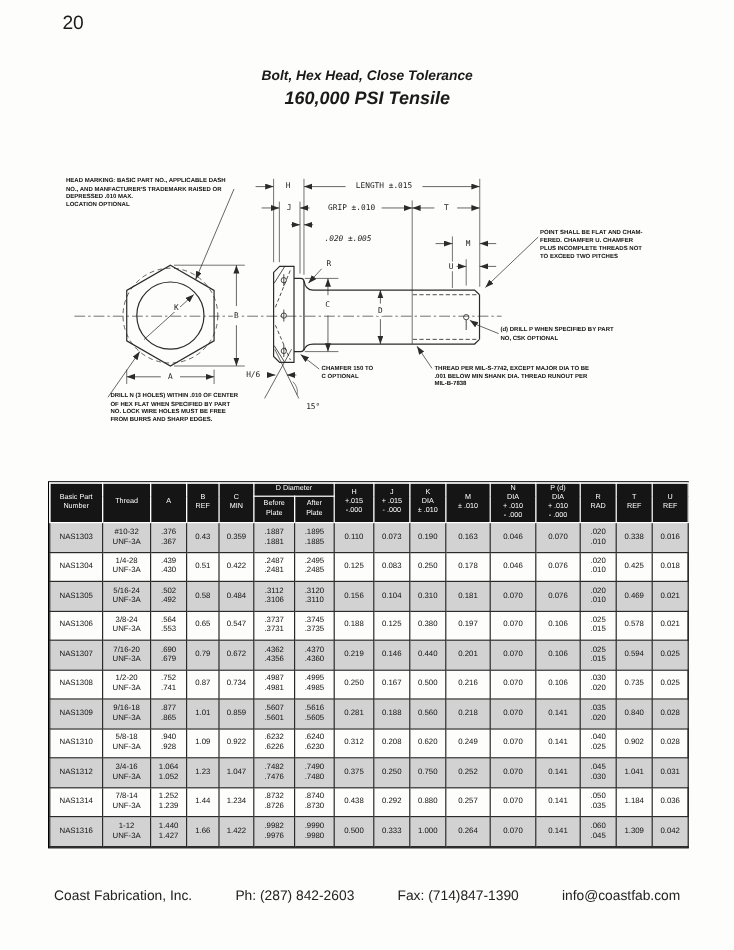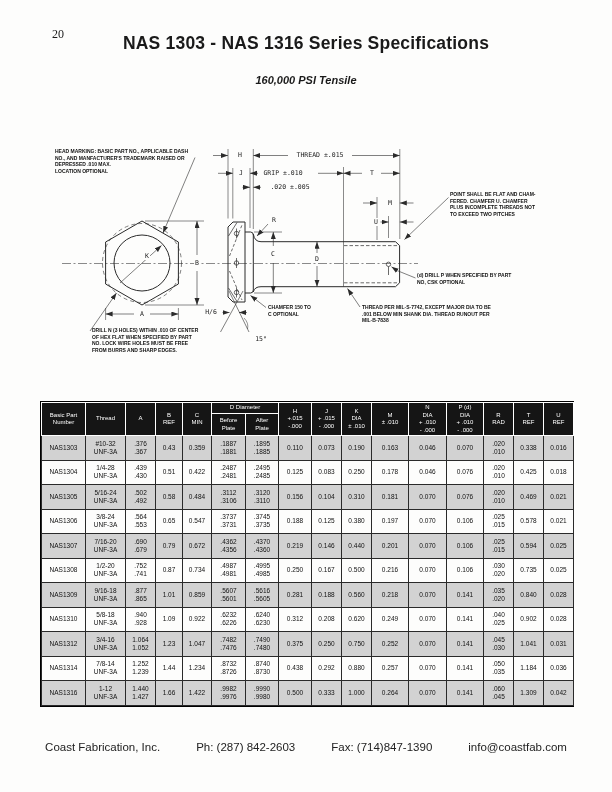--- a/index.html
+++ b/index.html
@@ -1,25 +1,25 @@
 <!DOCTYPE html>
 <html><head>
 <meta charset="utf-8">
 <style>
   html,body{margin:0;padding:0;background:#888;}
   #page{position:relative;width:612px;height:792px;background:#fdfdfc;overflow:hidden;
         font-family:"Liberation Sans",sans-serif;color:#1a1a1a;}
   
-  .pagenum{position:absolute;left:52px;top:27px;font-size:12px;font-family:Liberation Serif, serif;}
+  .pagenum{position:absolute;left:52px;top:11px;font-size:16px;}
   .title{position:absolute;left:0;top:33px;width:100%;text-align:center;
          font-size:17.5px;font-weight:bold;letter-spacing:.2px;}
   .sub1{position:absolute;left:0;top:58px;width:100%;text-align:center;
         font-size:11.5px;font-weight:bold;font-style:italic;}
   .sub2{position:absolute;left:0;top:74px;width:100%;text-align:center;
-        font-size:11px;font-weight:bold;font-style:italic;}
+        font-size:15px;font-weight:bold;font-style:italic;}
   
   #draw{position:absolute;left:0;top:135px;width:612px;height:245px;}
   #draw svg{position:absolute;left:0;top:0;}
   .note{position:absolute;font-size:5px;font-weight:bold;line-height:1.3;
         white-space:pre;color:#111;}
   .dim{position:absolute;transform:translate(-50%,-50%);background:#fdfdfc;
        font-family:"DejaVu Sans Mono",monospace;font-size:6.5px;color:#222;
        padding:0 1px;white-space:pre;}
   
   #specwrap{position:absolute;left:40px;top:401px;width:532px;border:1.5px solid #000;}
@@ -36,21 +36,21 @@
   
   .footer{position:absolute;top:741px;left:0;width:100%;display:flex;
           justify-content:center;gap:36px;font-size:11.5px;color:#222;}
 </style>
 </head>
 <body>
 
 <div id="page">
 
   <div class="pagenum">20</div>
-  <div class="title">NAS 1303 - NAS 1316 Series Specifications</div>
+  <div class="sub1">Bolt, Hex Head, Close Tolerance</div>
   <div class="sub2">160,000 PSI Tensile</div>
 
   <div id="draw">
     <svg width="612" height="245" viewBox="0 0 612 245">
       <defs>
         <marker id="arr" orient="auto-start-reverse" markerWidth="8" markerHeight="6" refX="7" refY="2.5" markerUnits="userSpaceOnUse">
           <path d="M0,0 L7,2.5 L0,5 Z" fill="#2b2b2b"></path>
         </marker>
       </defs>
       <g stroke="#2b2b2b" fill="none" stroke-width="1">
@@ -160,25 +160,25 @@
 .001 BELOW MIN SHANK DIA. THREAD RUNOUT PER
 MIL-B-7838</div>
     <div class="note" style="left:92px;top:192px;">DRILL N (3 HOLES) WITHIN .010 OF CENTER
 OF HEX FLAT WHEN SPECIFIED BY PART
 NO. LOCK WIRE HOLES MUST BE FREE
 FROM BURRS AND SHARP EDGES.</div>
     <div class="note" style="left:268px;top:169px;">CHAMFER 150 TO
 C OPTIONAL</div>
 
     <span class="dim" style="left:240px;top:20px;">H</span>
-    <span class="dim" style="left:320px;top:20px;">THREAD ±.015</span>
+    <span class="dim" style="left:320px;top:20px;">LENGTH ±.015</span>
     <span class="dim" style="left:241px;top:38px;">J</span>
-    <span class="dim" style="left:283px;top:38px;">GRIP ±.010</span>
+    <span class="dim" style="left:293px;top:38px;">GRIP ±.010</span>
     <span class="dim" style="left:372px;top:38px;">T</span>
-    <span class="dim" style="left:290px;top:52px;">.020 ±.005</span>
+    <span class="dim" style="left:290px;top:64px;font-style:italic;">.020 ±.005</span>
     <span class="dim" style="left:390px;top:68px;">M</span>
     <span class="dim" style="left:376px;top:87px;">U</span>
     <span class="dim" style="left:274px;top:85px;">R</span>
     <span class="dim" style="left:273px;top:119px;">C</span>
     <span class="dim" style="left:317px;top:124px;">D</span>
     <span class="dim" style="left:197px;top:128px;">B</span>
     <span class="dim" style="left:147px;top:121px;">K</span>
     <span class="dim" style="left:142px;top:179px;">A</span>
     <span class="dim" style="left:211px;top:177px;">H/6</span>
     <span class="dim" style="left:261px;top:204px;">15°</span>

